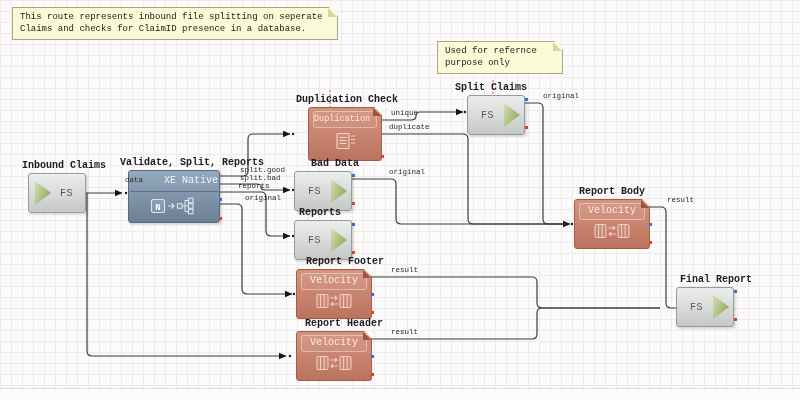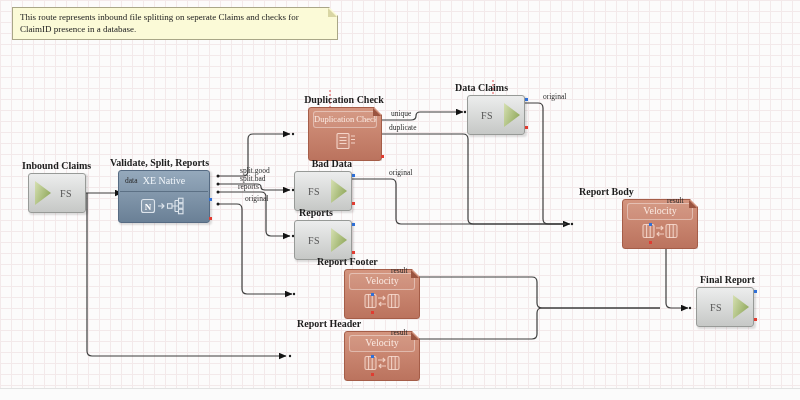--- a/index.html
+++ b/index.html
@@ -1,17 +1,17 @@
 <!DOCTYPE html>
 <html><head>
 <meta charset="utf-8">
 <style>
   html,body{margin:0;padding:0;}
   .stage{position:relative;width:800px;height:400px;background:#fdba74;overflow:hidden;
-         font-family:Liberation Serif, serif;}
+         font-family:Liberation Mono, monospace;}
   .canvas{position:absolute;left:0;top:0;width:800px;height:389px;background-color:#fcfbfb;
     background-image:linear-gradient(to right,#f3e9ea 1px,transparent 1px),
                      linear-gradient(to bottom,#f3e9ea 1px,transparent 1px);
     background-size:11px 11px;}
   .bottomstrip{position:absolute;left:0;bottom:0;width:800px;height:11px;background:#fbfbfb;
     border-top:1px solid #e2e2e2;}
   svg.edges{position:absolute;left:0;top:0;z-index:1;}
   svg.edges path.wire{fill:none;stroke:#3d3d3d;stroke-width:1.2;}
   svg.edges path.notelink{fill:none;stroke:#e34f4f;stroke-width:1;stroke-dasharray:2 2;}
 
@@ -27,27 +27,27 @@
   .fs{width:56px;height:38px;border:1px solid #979a97;display:flex;align-items:center;
       background:linear-gradient(#eceded,#c6c8c6);}
   .tri{width:16px;height:24px;background:linear-gradient(110deg,#d6e0b2,#86a04f);
        clip-path:polygon(0 0,100% 50%,0 100%);}
   .fs-label{font-size:10px;color:#555;letter-spacing:.5px;}
   .fs.in .tri{margin-left:6px;} .fs.in .fs-label{margin-left:9px;}
   .fs.out .fs-label{margin-left:13px;} .fs.out .tri{margin-left:auto;margin-right:4px;}
 
   .xe{width:90px;height:51px;border:1px solid #566b83;color:#fff;
       background:linear-gradient(#95a9bc,#6a8096);}
-  .xe-title{font-size:10px;text-align:center;padding-top:4px;height:16px;color:#f0f5fa;
+  .xe-title{font-size:10px;text-align:right;padding-top:4px;height:16px;color:#f0f5fa;
       border-bottom:1px solid rgba(60,80,100,.55);margin:0 1px;}
   .xe-icon{display:flex;justify-content:center;margin-top:4px;}
 
   .tnode{border:1px solid #a55d48;background:linear-gradient(#d4957f,#bb735e);
       clip-path:polygon(0 0,calc(100% - 8px) 0,100% 8px,100% 100%,0 100%);}
-  .vel{width:74px;height:48px;margin-left:48px;}
+  .vel{width:74px;height:48px;}
   .dup{width:72px;height:52px;}
   .notch{position:absolute;top:0;right:0;width:8px;height:8px;background:#9a5440;
       clip-path:polygon(0 0,0 100%,100% 100%);}
   .t-title{margin:3px 4px 0 4px;text-align:center;font-size:10px;color:#fbeae2;
       border:1px solid rgba(255,255,255,.38);border-radius:3px;height:15px;line-height:14px;
       background:rgba(255,255,255,.06);white-space:nowrap;overflow:hidden;}
   .dup .t-title{font-size:8.5px;}
   .t-icon{display:flex;justify-content:center;margin-top:3px;}
 
   .dot{position:absolute;width:3px;height:3px;z-index:4;}
@@ -104,30 +104,34 @@
       <circle cx="572" cy="224" r="1.2"></circle>
         <circle cx="290" cy="356" r="1.2"></circle>
       <circle cx="690" cy="308" r="1.2"></circle>
     </g>
   </svg>
 
   <div class="note" style="left:12px;top:7px;width:310px;">
     <span>This route represents inbound file splitting on seperate Claims and checks for ClaimID presence in a database.</span>
     <span class="fold"></span>
   </div>
+  <div class="note" style="left:437px;top:41px;width:110px;">
+    <span>Used for refernce purpose only</span>
+    <span class="fold"></span>
+  </div>
 
   <div class="node" style="left:28px;top:159px;">
     <div class="node-title" style="margin-left:-6px;">Inbound Claims</div>
     <div class="box fs in">
       <span class="tri"></span>
       <span class="fs-label">FS</span>
     </div>
   </div>
 
-  <div class="node" style="left:118px;top:156px;">
+  <div class="node" style="left:128px;top:156px;">
     <div class="node-title" style="margin-left:-8px;">Validate, Split, Reports</div>
     <div class="box xe">
       <div class="xe-title">XE Native</div>
       <div class="xe-icon">
         <svg width="48" height="20" viewBox="0 0 48 20">
           <g fill="none" stroke="#e9eff5" stroke-width="1.1" opacity="0.9">
             <rect x="1.5" y="3.5" width="13" height="13" rx="2" fill="rgba(255,255,255,0.12)"></rect>
             <path d="M18 10 h6 M21.5 7.5 L24 10 L21.5 12.5"></path>
             <rect x="27.5" y="7.75" width="4.5" height="4.5"></rect>
             <path d="M32 10 h3 M35 4.5 v11 M35 4.5 h3.5 M35 10 h3.5 M35 15.5 h3.5"></path>
@@ -175,21 +179,21 @@
     <div class="node-title" style="margin-left:5px;">Reports</div>
     <div class="box fs out">
       <span class="fs-label">FS</span>
       <span class="tri"></span>
     </div>
     <span class="dot blue" style="left:58px;top:17px;"></span>
     <span class="dot red" style="left:58px;top:45px;"></span>
   </div>
 
   <div class="node" style="left:467px;top:81px;">
-    <div class="node-title" style="margin-left:-12px;">Data Claims</div>
+    <div class="node-title" style="margin-left:-12px;">Split Claims</div>
     <div class="box fs out">
       <span class="fs-label">FS</span>
       <span class="tri"></span>
     </div>
     <span class="dot blue" style="left:58px;top:17px;"></span>
     <span class="dot red" style="left:58px;top:45px;"></span>
   </div>
 
   <div class="node" style="left:574px;top:185px;">
     <div class="node-title" style="margin-left:5px;">Report Body</div>
@@ -207,21 +211,21 @@
           </g>
         </svg>
       </div>
       <span class="notch"></span>
     </div>
     <span class="dot blue" style="left:75px;top:38px;"></span>
     <span class="dot red" style="left:75px;top:56px;"></span>
   </div>
 
   <div class="node" style="left:296px;top:255px;">
-    <div class="node-title" style="margin-left:21px;">Report Footer</div>
+    <div class="node-title" style="margin-left:10px;">Report Footer</div>
     <div class="box tnode vel">
       <div class="t-title">Velocity</div>
       <div class="t-icon">
         <svg width="36" height="16" viewBox="0 0 36 16">
           <g fill="none" stroke="rgba(255,232,222,0.75)" stroke-width="1.1">
             <rect x="1" y="1.5" width="11" height="13" rx="1.5" fill="rgba(255,255,255,0.08)"></rect>
             <path d="M4.6 1.5 v13 M8.2 1.5 v13"></path>
             <rect x="24" y="1.5" width="11" height="13" rx="1.5" fill="rgba(255,255,255,0.08)"></rect>
             <path d="M27.6 1.5 v13 M31.2 1.5 v13"></path>
             <path d="M14 5 h7 M18.8 3 L21 5 L18.8 7"></path>
@@ -229,42 +233,42 @@
           </g>
         </svg>
       </div>
       <span class="notch"></span>
     </div>
     <span class="dot blue" style="left:75px;top:38px;"></span>
     <span class="dot red" style="left:75px;top:56px;"></span>
   </div>
 
   <div class="node" style="left:296px;top:317px;">
-    <div class="node-title" style="margin-left:1px;">Report Header</div>
+    <div class="node-title" style="margin-left:1px;padding-left:8px;">Report Header</div>
     <div class="box tnode vel">
       <div class="t-title">Velocity</div>
       <div class="t-icon">
         <svg width="36" height="16" viewBox="0 0 36 16">
           <g fill="none" stroke="rgba(255,232,222,0.75)" stroke-width="1.1">
             <rect x="1" y="1.5" width="11" height="13" rx="1.5" fill="rgba(255,255,255,0.08)"></rect>
             <path d="M4.6 1.5 v13 M8.2 1.5 v13"></path>
             <rect x="24" y="1.5" width="11" height="13" rx="1.5" fill="rgba(255,255,255,0.08)"></rect>
             <path d="M27.6 1.5 v13 M31.2 1.5 v13"></path>
             <path d="M14 5 h7 M18.8 3 L21 5 L18.8 7"></path>
             <path d="M22 11 h-7 M17.2 9 L15 11 L17.2 13"></path>
           </g>
         </svg>
       </div>
       <span class="notch"></span>
     </div>
     <span class="dot blue" style="left:75px;top:38px;"></span>
     <span class="dot red" style="left:75px;top:56px;"></span>
   </div>
 
-  <div class="node" style="left:696px;top:273px;text-align:right;">
+  <div class="node" style="left:676px;top:273px;text-align:right;">
     <div class="node-title" style="margin-left:4px;">Final Report</div>
     <div class="box fs out">
       <span class="fs-label">FS</span>
       <span class="tri"></span>
     </div>
     <span class="dot blue" style="left:58px;top:17px;"></span>
     <span class="dot red" style="left:58px;top:45px;"></span>
   </div>
 
   <span class="elabel" style="left:97px;top:176px;padding-left:12px;">data</span>

